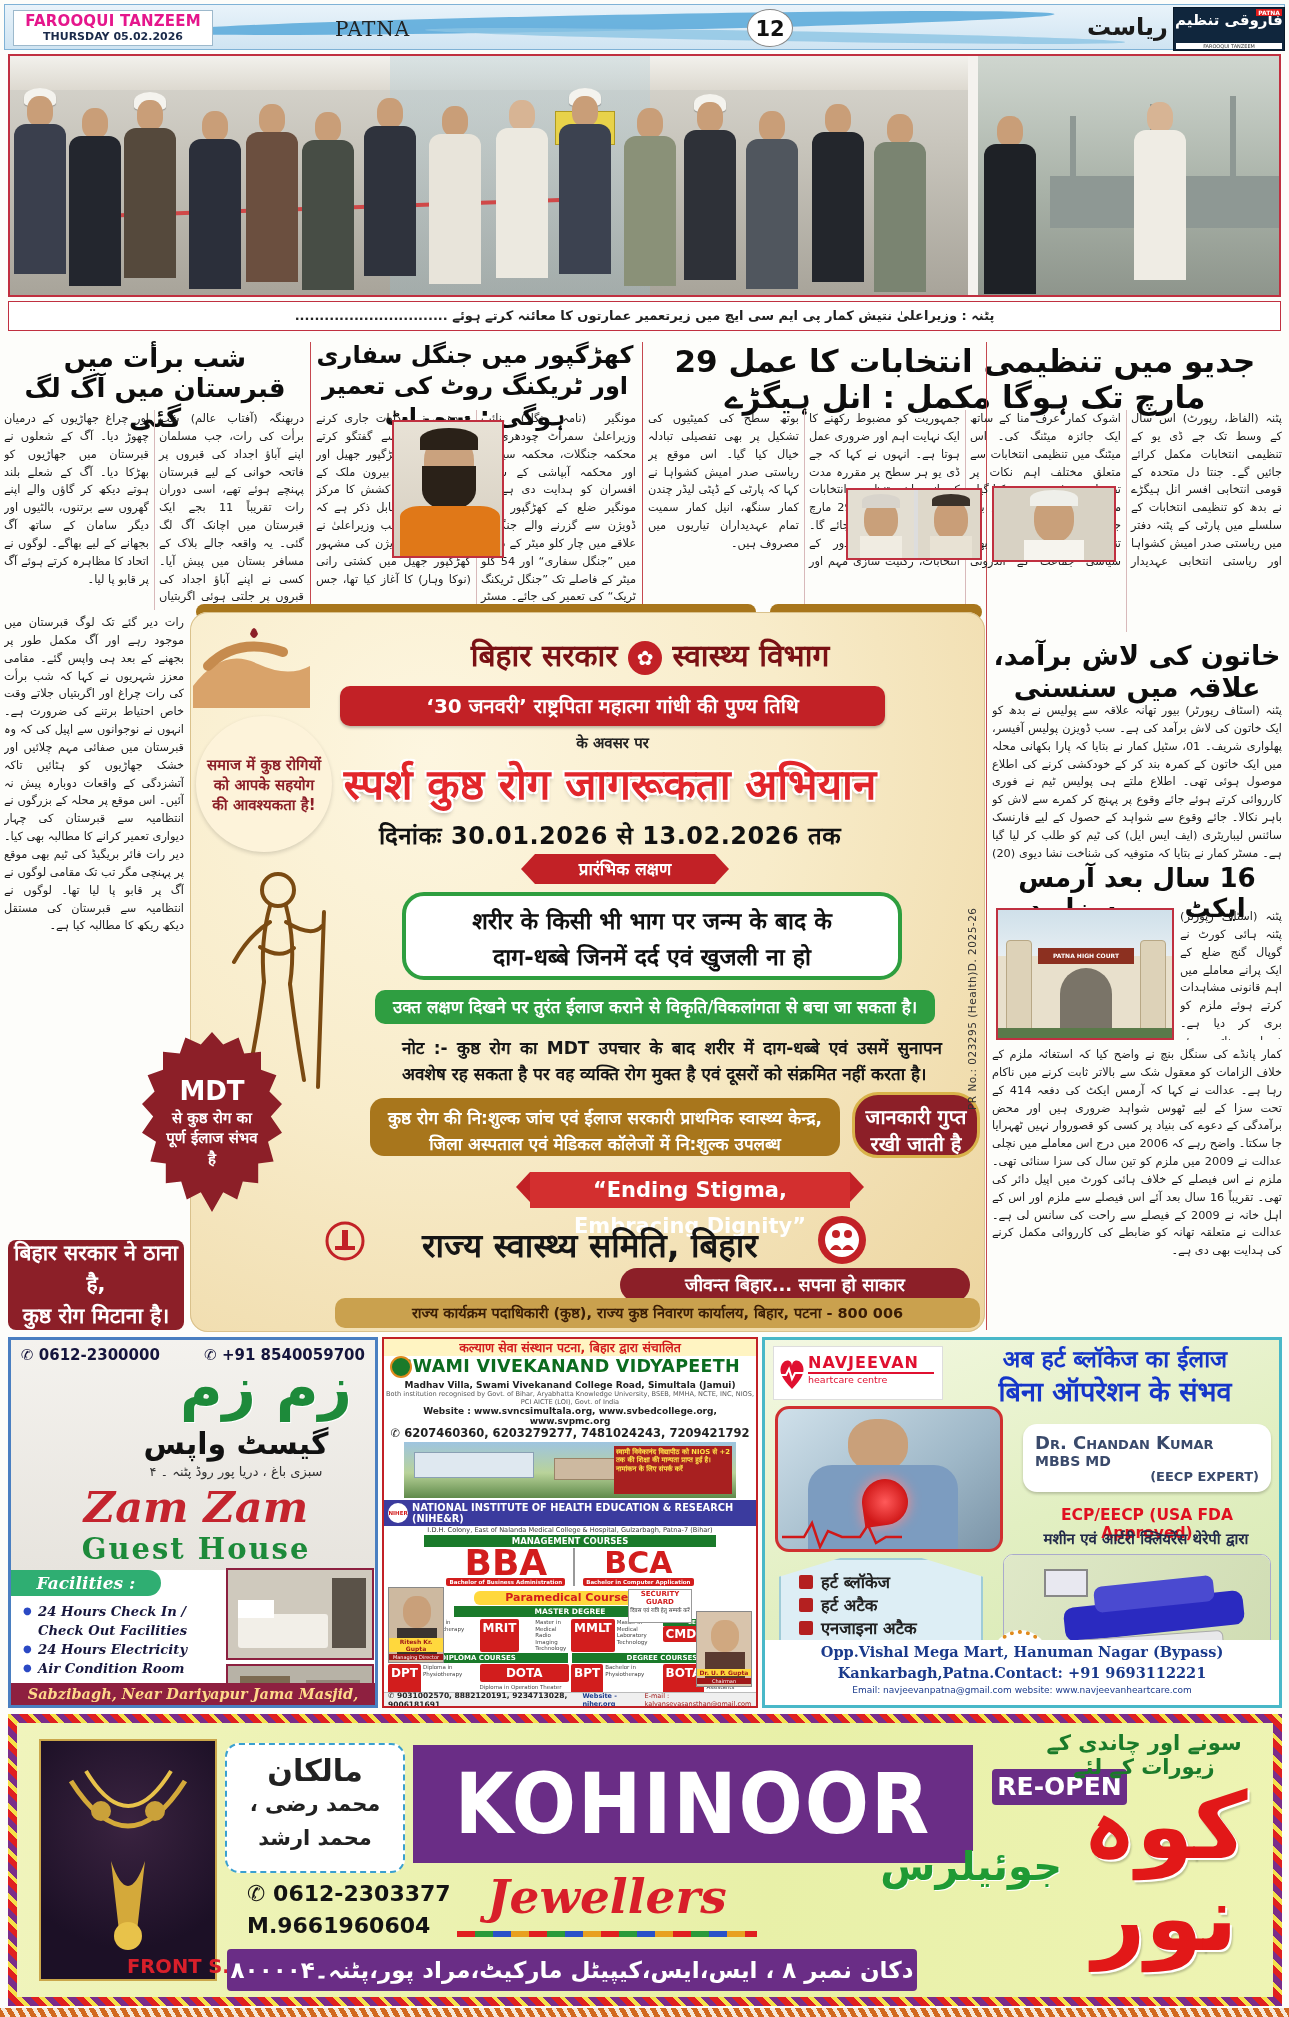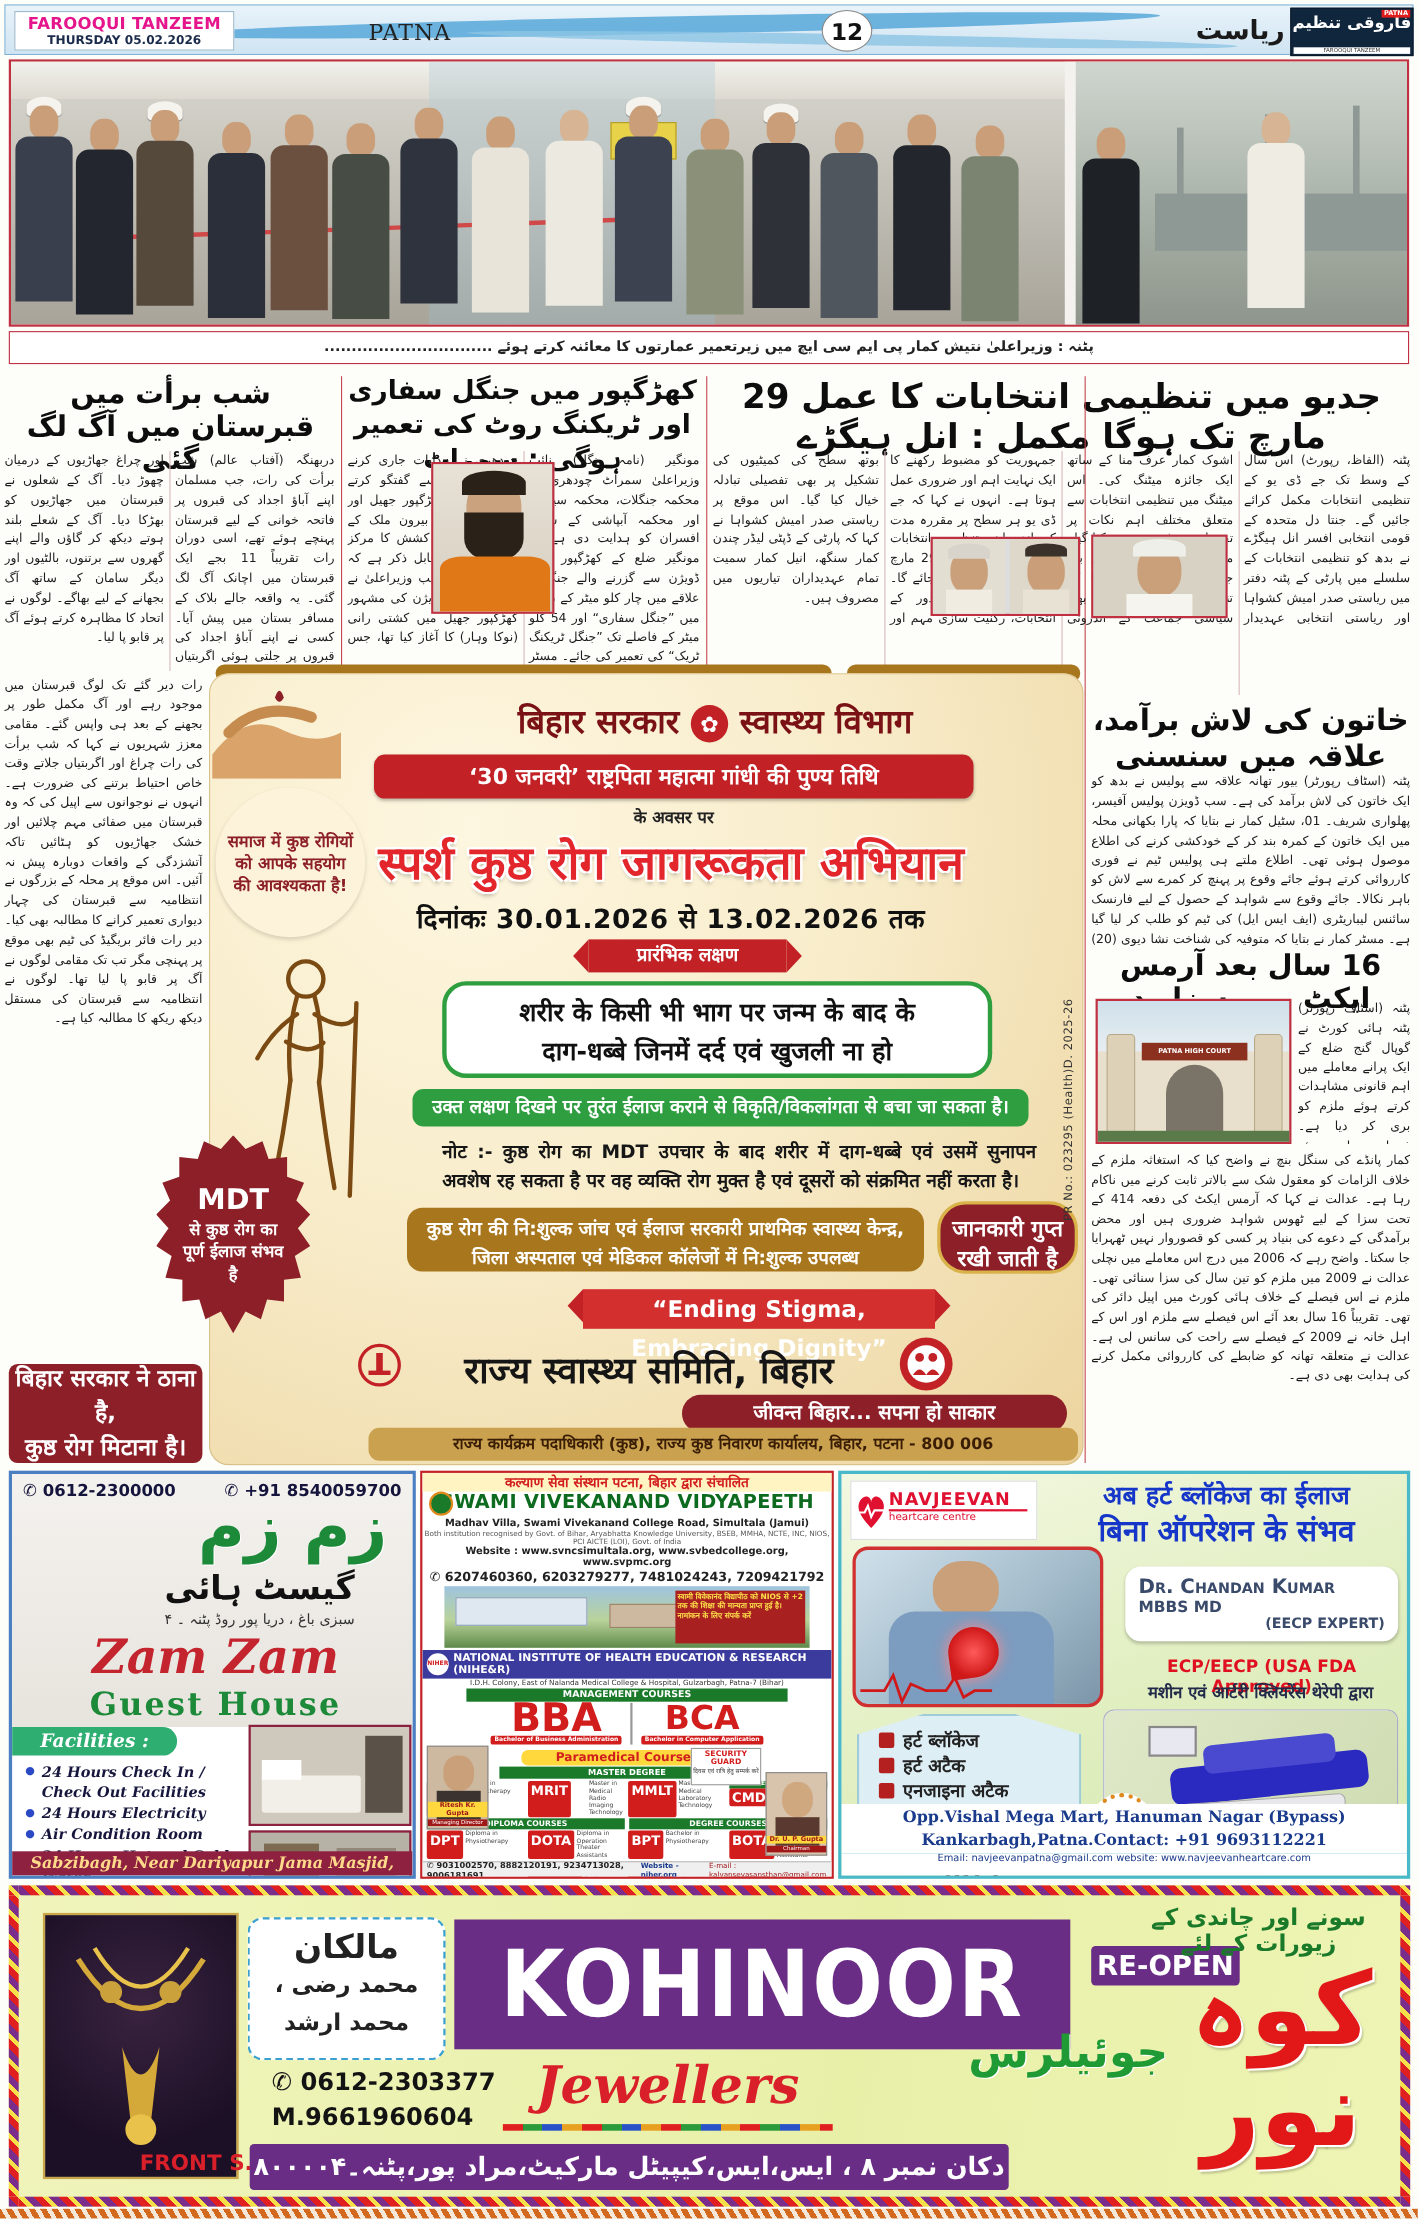--- a/index.html
+++ b/index.html
@@ -422,21 +422,21 @@
     <div>कुष्ठ रोग मिटाना है।</div>
   </div>
 
   <div class="abs pr-vert" style="left:966px;top:780px;height:330px;">PR No.: 023295 (Health)D. 2025-26</div>
 
   <div class="abs ad-zamzam hidden-overflow">
     <div class="abs" style="left:0;top:0;width:100%;height:230px;background:linear-gradient(180deg,#f4f2ee,#e7e4de);"></div>
     <div class="abs zz-phone" style="left:10px;top:6px;"><span>✆</span> <span>0612-2300000</span></div>
     <div class="abs zz-phone" style="right:10px;top:6px;"><span>✆</span> <span>+91 8540059700</span></div>
     <div class="abs ur" style="left:150px;top:18px;width:210px;text-align:center;color:#1d8a3a;font-weight:bold;font-size:58px;line-height:1.05;text-shadow:1px 1px 0 #fff;">زم زم</div>
-    <div class="abs ur" style="left:90px;top:86px;width:270px;text-align:center;color:#111;font-weight:bold;font-size:30px;">گیسٹ ہائی</div>
+    <div class="abs ur" style="left:90px;top:86px;width:270px;text-align:center;color:#111;font-weight:bold;font-size:30px;">گیسٹ واپس</div>
     <div class="abs ur" style="left:90px;top:124px;width:270px;text-align:center;color:#333;font-size:13px;">سبزی باغ ، دریا پور روڈ پٹنہ ۔ ۴</div>
     <div class="abs zz-name" style="left:0;top:142px;width:370px;text-align:center;">Zam Zam</div>
     <div class="abs zz-gh" style="left:0;top:192px;width:370px;text-align:center;">Guest House</div>
 
     <div class="abs" style="left:215px;top:228px;width:148px;height:92px;background:#cfc9bd;border:2px solid #8c2040;">
       <div class="abs" style="left:10px;top:44px;width:90px;height:34px;background:#f2efe8;border-radius:3px;"></div>
       <div class="abs" style="left:10px;top:30px;width:36px;height:18px;background:#fff;"></div>
       <div class="abs" style="left:104px;top:8px;width:34px;height:70px;background:#5a5248;"></div>
     </div>
     <div class="abs" style="left:215px;top:324px;width:148px;height:60px;background:#b7b2a6;border:2px solid #8c2040;">
@@ -516,21 +516,21 @@
     </div>
     <div style="display:flex;gap:4px;padding:0 4px;">
       <div class="gbar" style="flex:1;height:10px;font-size:7px;line-height:10px;">DIPLOMA COURSES</div>
       <div class="gbar" style="flex:1;height:10px;font-size:7px;line-height:10px;">DEGREE COURSES</div>
     </div>
     <div style="display:grid;grid-template-columns:repeat(4,1fr);gap:2px;padding:1px 4px;">
       <div style="display:flex;gap:2px;">
           <span class="chip" style="font-size:12px;padding:2px 3px;">DPT</span>
           <span class="chip-desc">Diploma in Physiotherapy</span>
         </div>
-      <div style="display:flex;gap:2px;">
+      <div style="display:flex;gap:2px;flex-direction:column;">
           <span class="chip" style="font-size:12px;padding:2px 3px;">DOTA</span>
           <span class="chip-desc">Diploma in Operation Theater Assistants</span>
         </div>
       <div style="display:flex;gap:2px;">
           <span class="chip" style="font-size:12px;padding:2px 3px;">BPT</span>
           <span class="chip-desc">Bachelor in Physiotherapy</span>
         </div>
       <div style="display:flex;gap:2px;">
           <span class="chip" style="font-size:12px;padding:2px 3px;">BOTA</span>
           <span class="chip-desc">Bachelor in Operation Theater Assistants</span>

